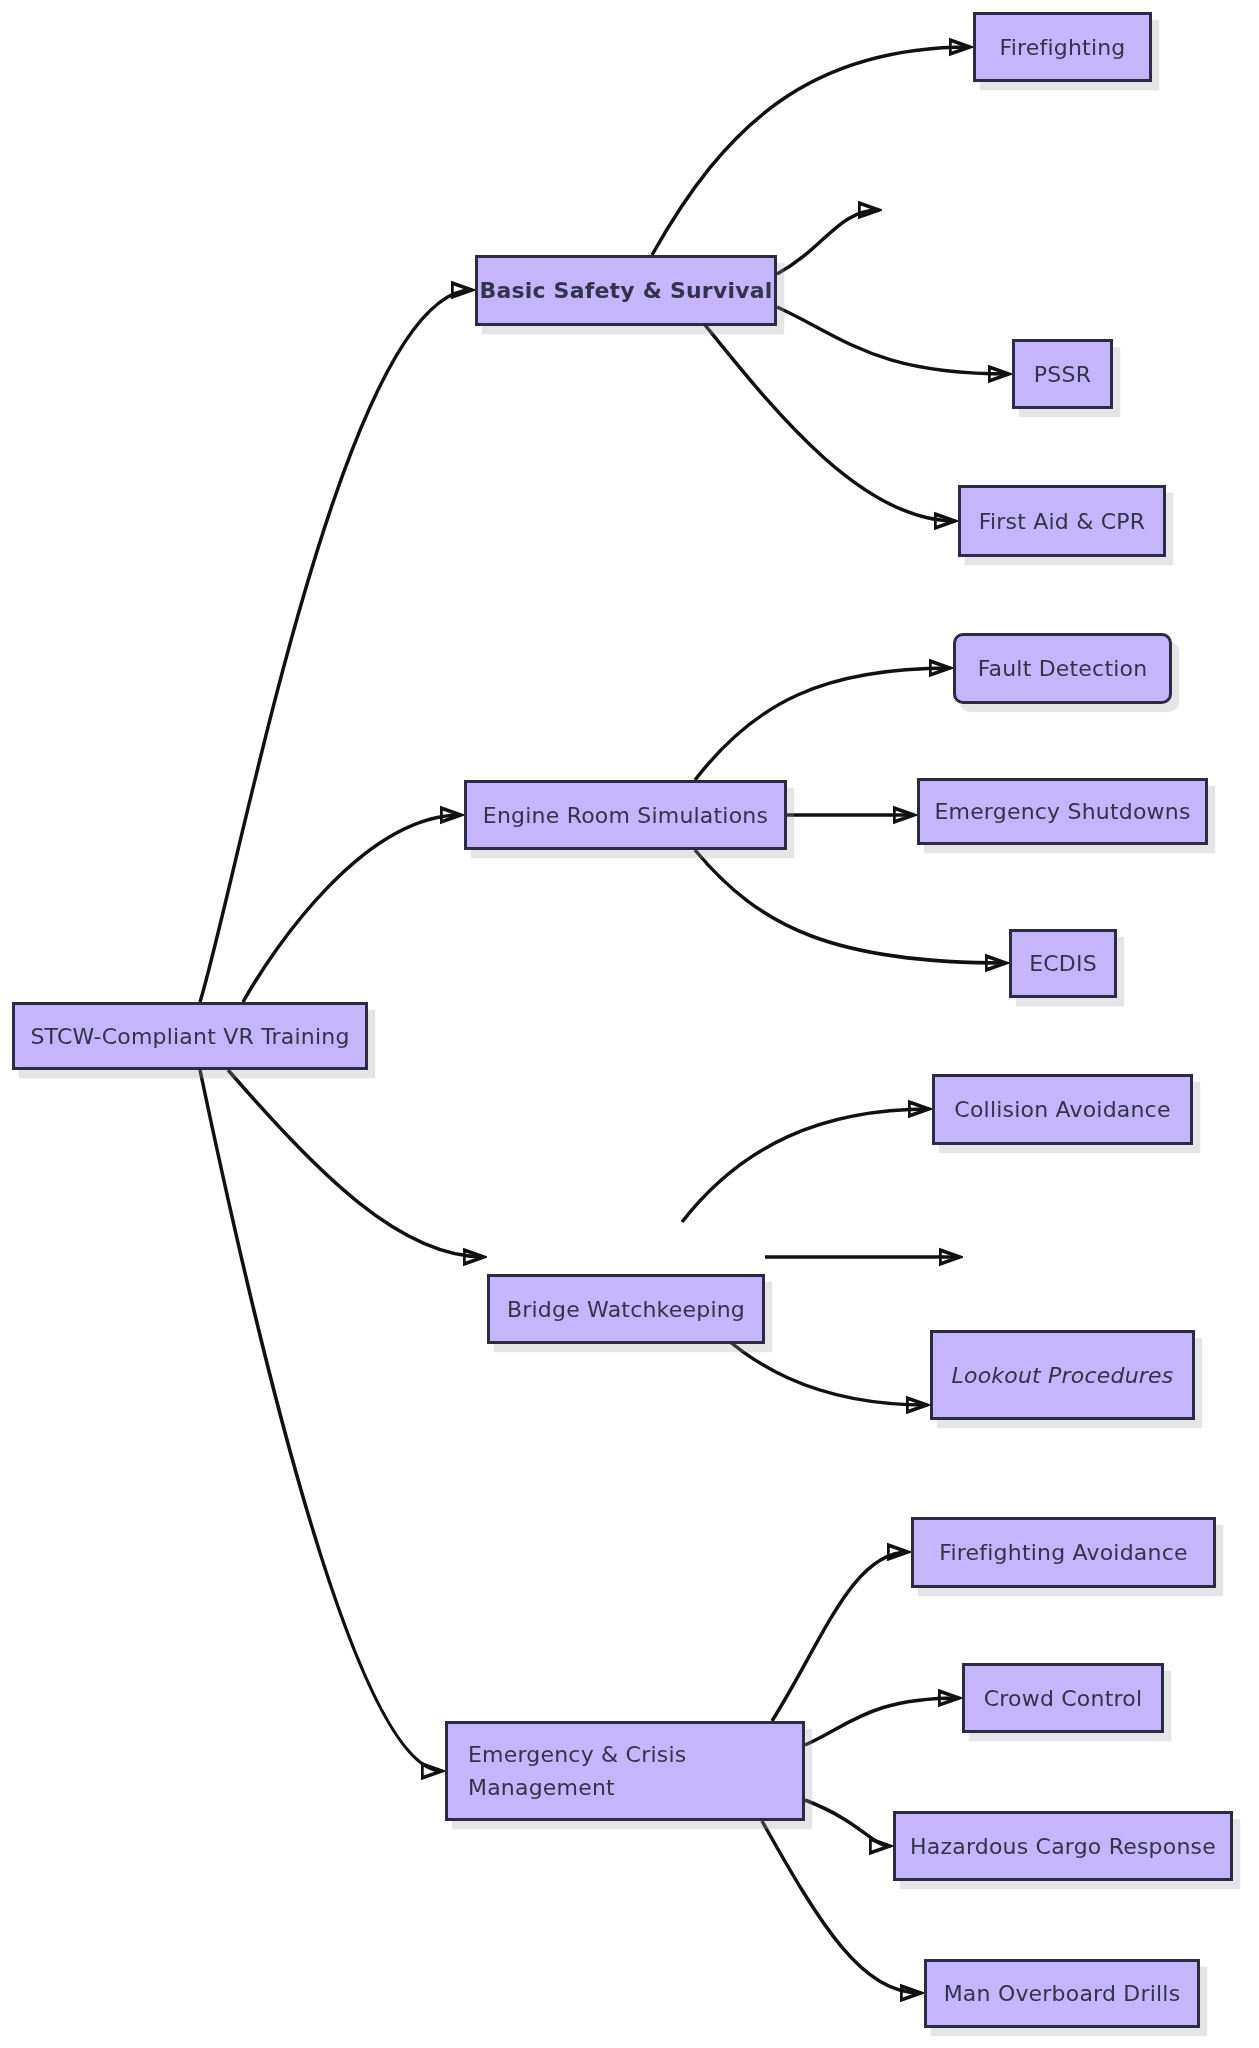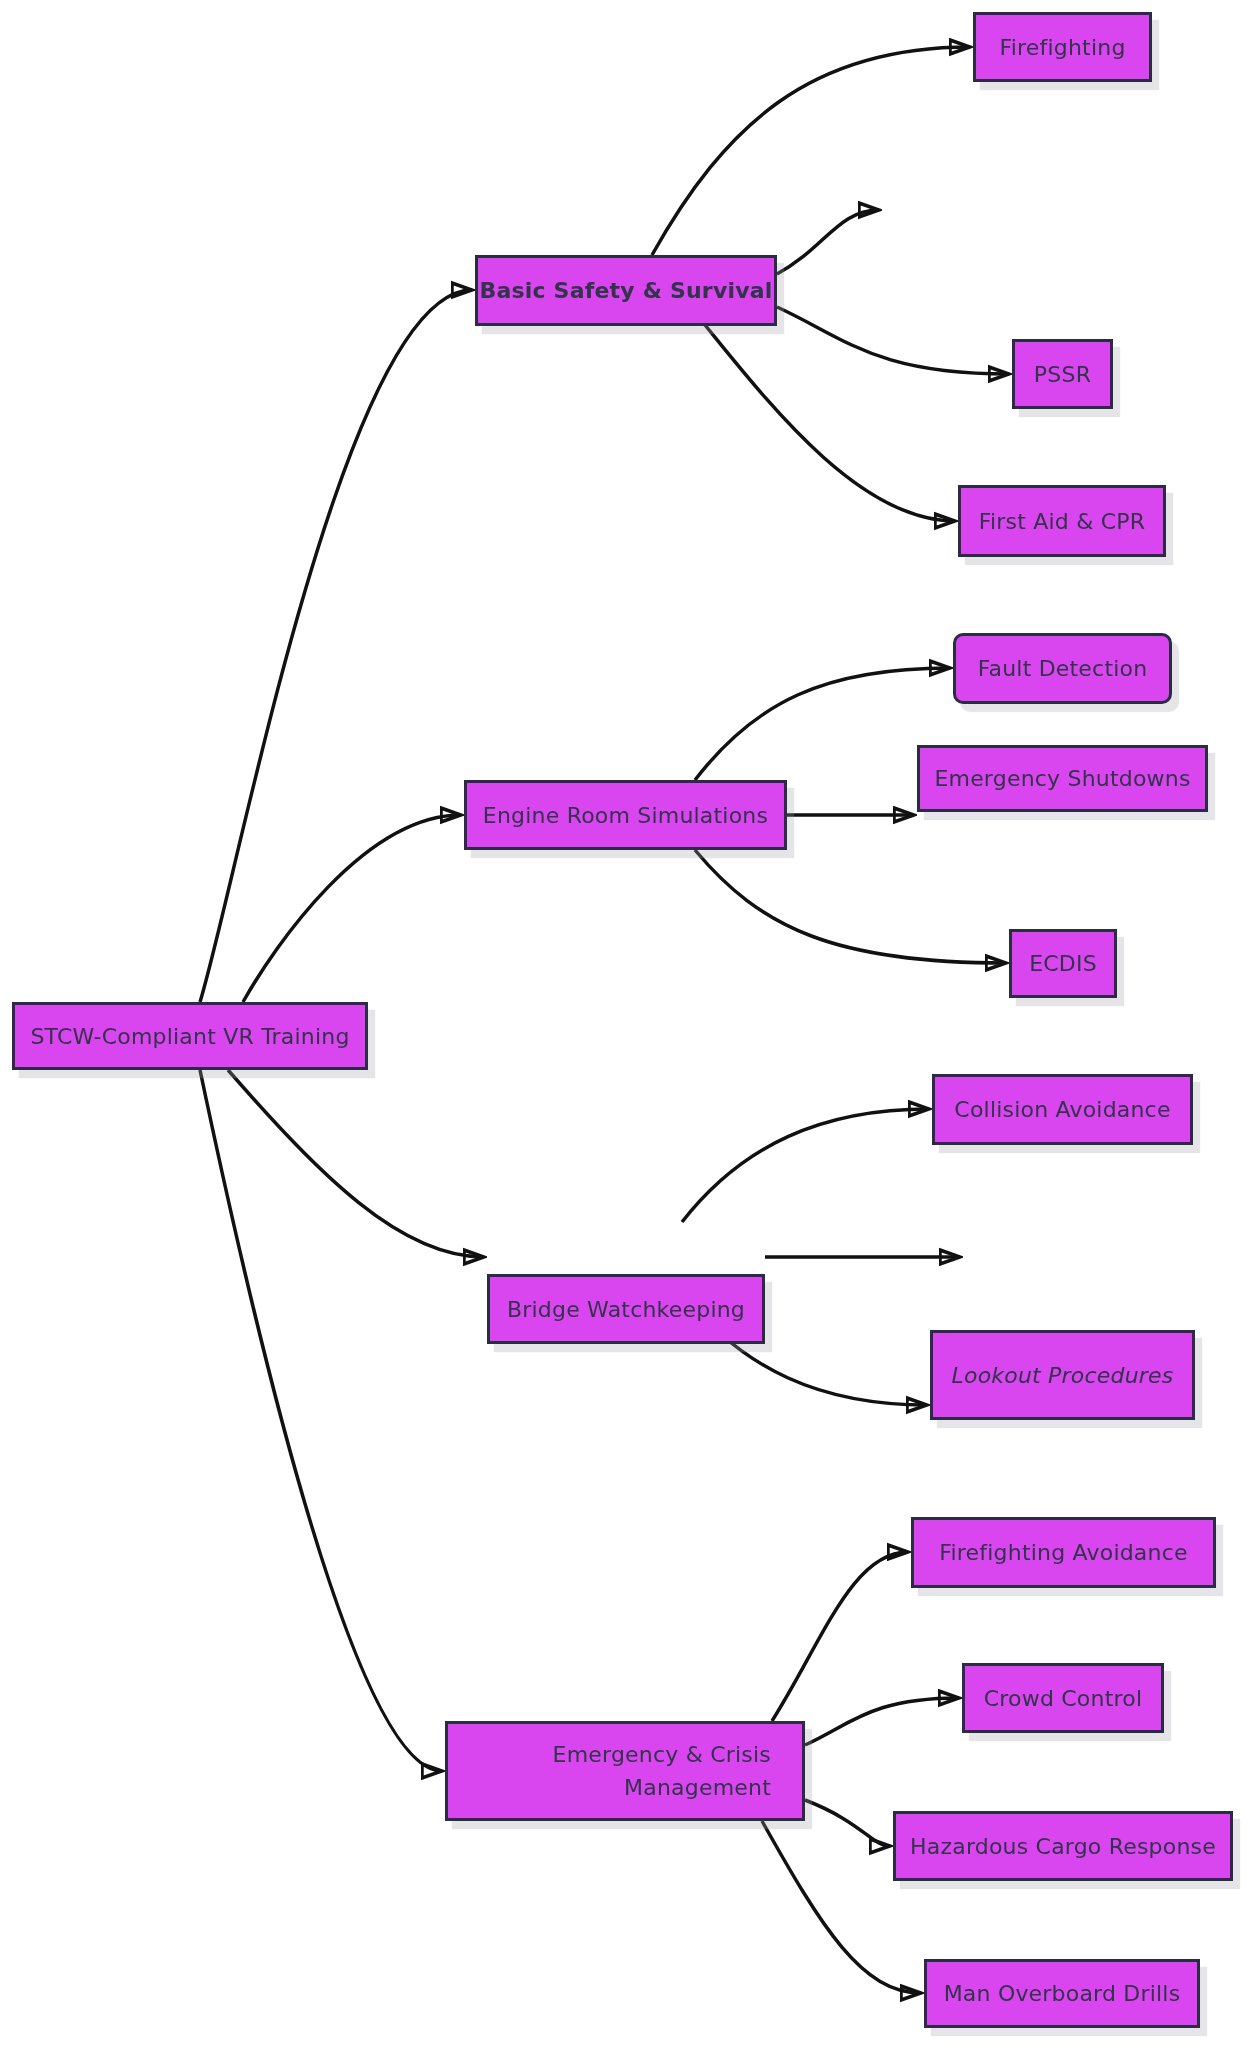--- a/index.html
+++ b/index.html
@@ -17,31 +17,31 @@
     width: 1259px; height: 2048px;
   }
   #edges path {
     fill: none;
     stroke: #111111;
     stroke-width: 3.5;
   }
   .node {
     position: absolute;
     box-sizing: border-box;
-    background: #d946ef;
+    background: #c4b5fd;
     border: 3px solid #2b2b44;
     color: #33334b;
     display: flex;
     align-items: center;
     justify-content: center;
-    text-align: right;
+    text-align: left;
     font-size: 22px;
     line-height: 1.5;
     letter-spacing: 0.2px;
-    padding: 0 31px;
+    padding: 0 20px;
     white-space: nowrap;
     box-shadow: 7px 8px 1px rgba(160,160,170,0.28);
   }
   .node.two-line { white-space: normal; }
 </style>
 </head>
 <body>
 
 <div id="canvas">
 
@@ -88,21 +88,21 @@
 
   <div class="node" style="left:973px; top:12px; width:179px; height:70px;">Firefighting</div>
 
 
   <div class="node" style="left:1012px; top:339px; width:101px; height:70px;">PSSR</div>
 
   <div class="node" style="left:958px; top:485px; width:208px; height:72px;">First Aid &amp; CPR</div>
 
   <div class="node" style="left:953px; top:633px; width:219px; height:71px;border-radius:10px;">Fault Detection</div>
 
-  <div class="node" style="left:917px; top:745px; width:291px; height:67px;">Emergency Shutdowns</div>
+  <div class="node" style="left:917px; top:778px; width:291px; height:67px;">Emergency Shutdowns</div>
 
   <div class="node" style="left:1009px; top:929px; width:108px; height:69px;">ECDIS</div>
 
   <div class="node" style="left:932px; top:1074px; width:261px; height:71px;">Collision Avoidance</div>
 
 
   <div class="node" style="left:930px; top:1330px; width:265px; height:90px;font-style:italic;">Lookout Procedures</div>
 
   <div class="node" style="left:911px; top:1517px; width:305px; height:71px;">Firefighting Avoidance</div>
 

